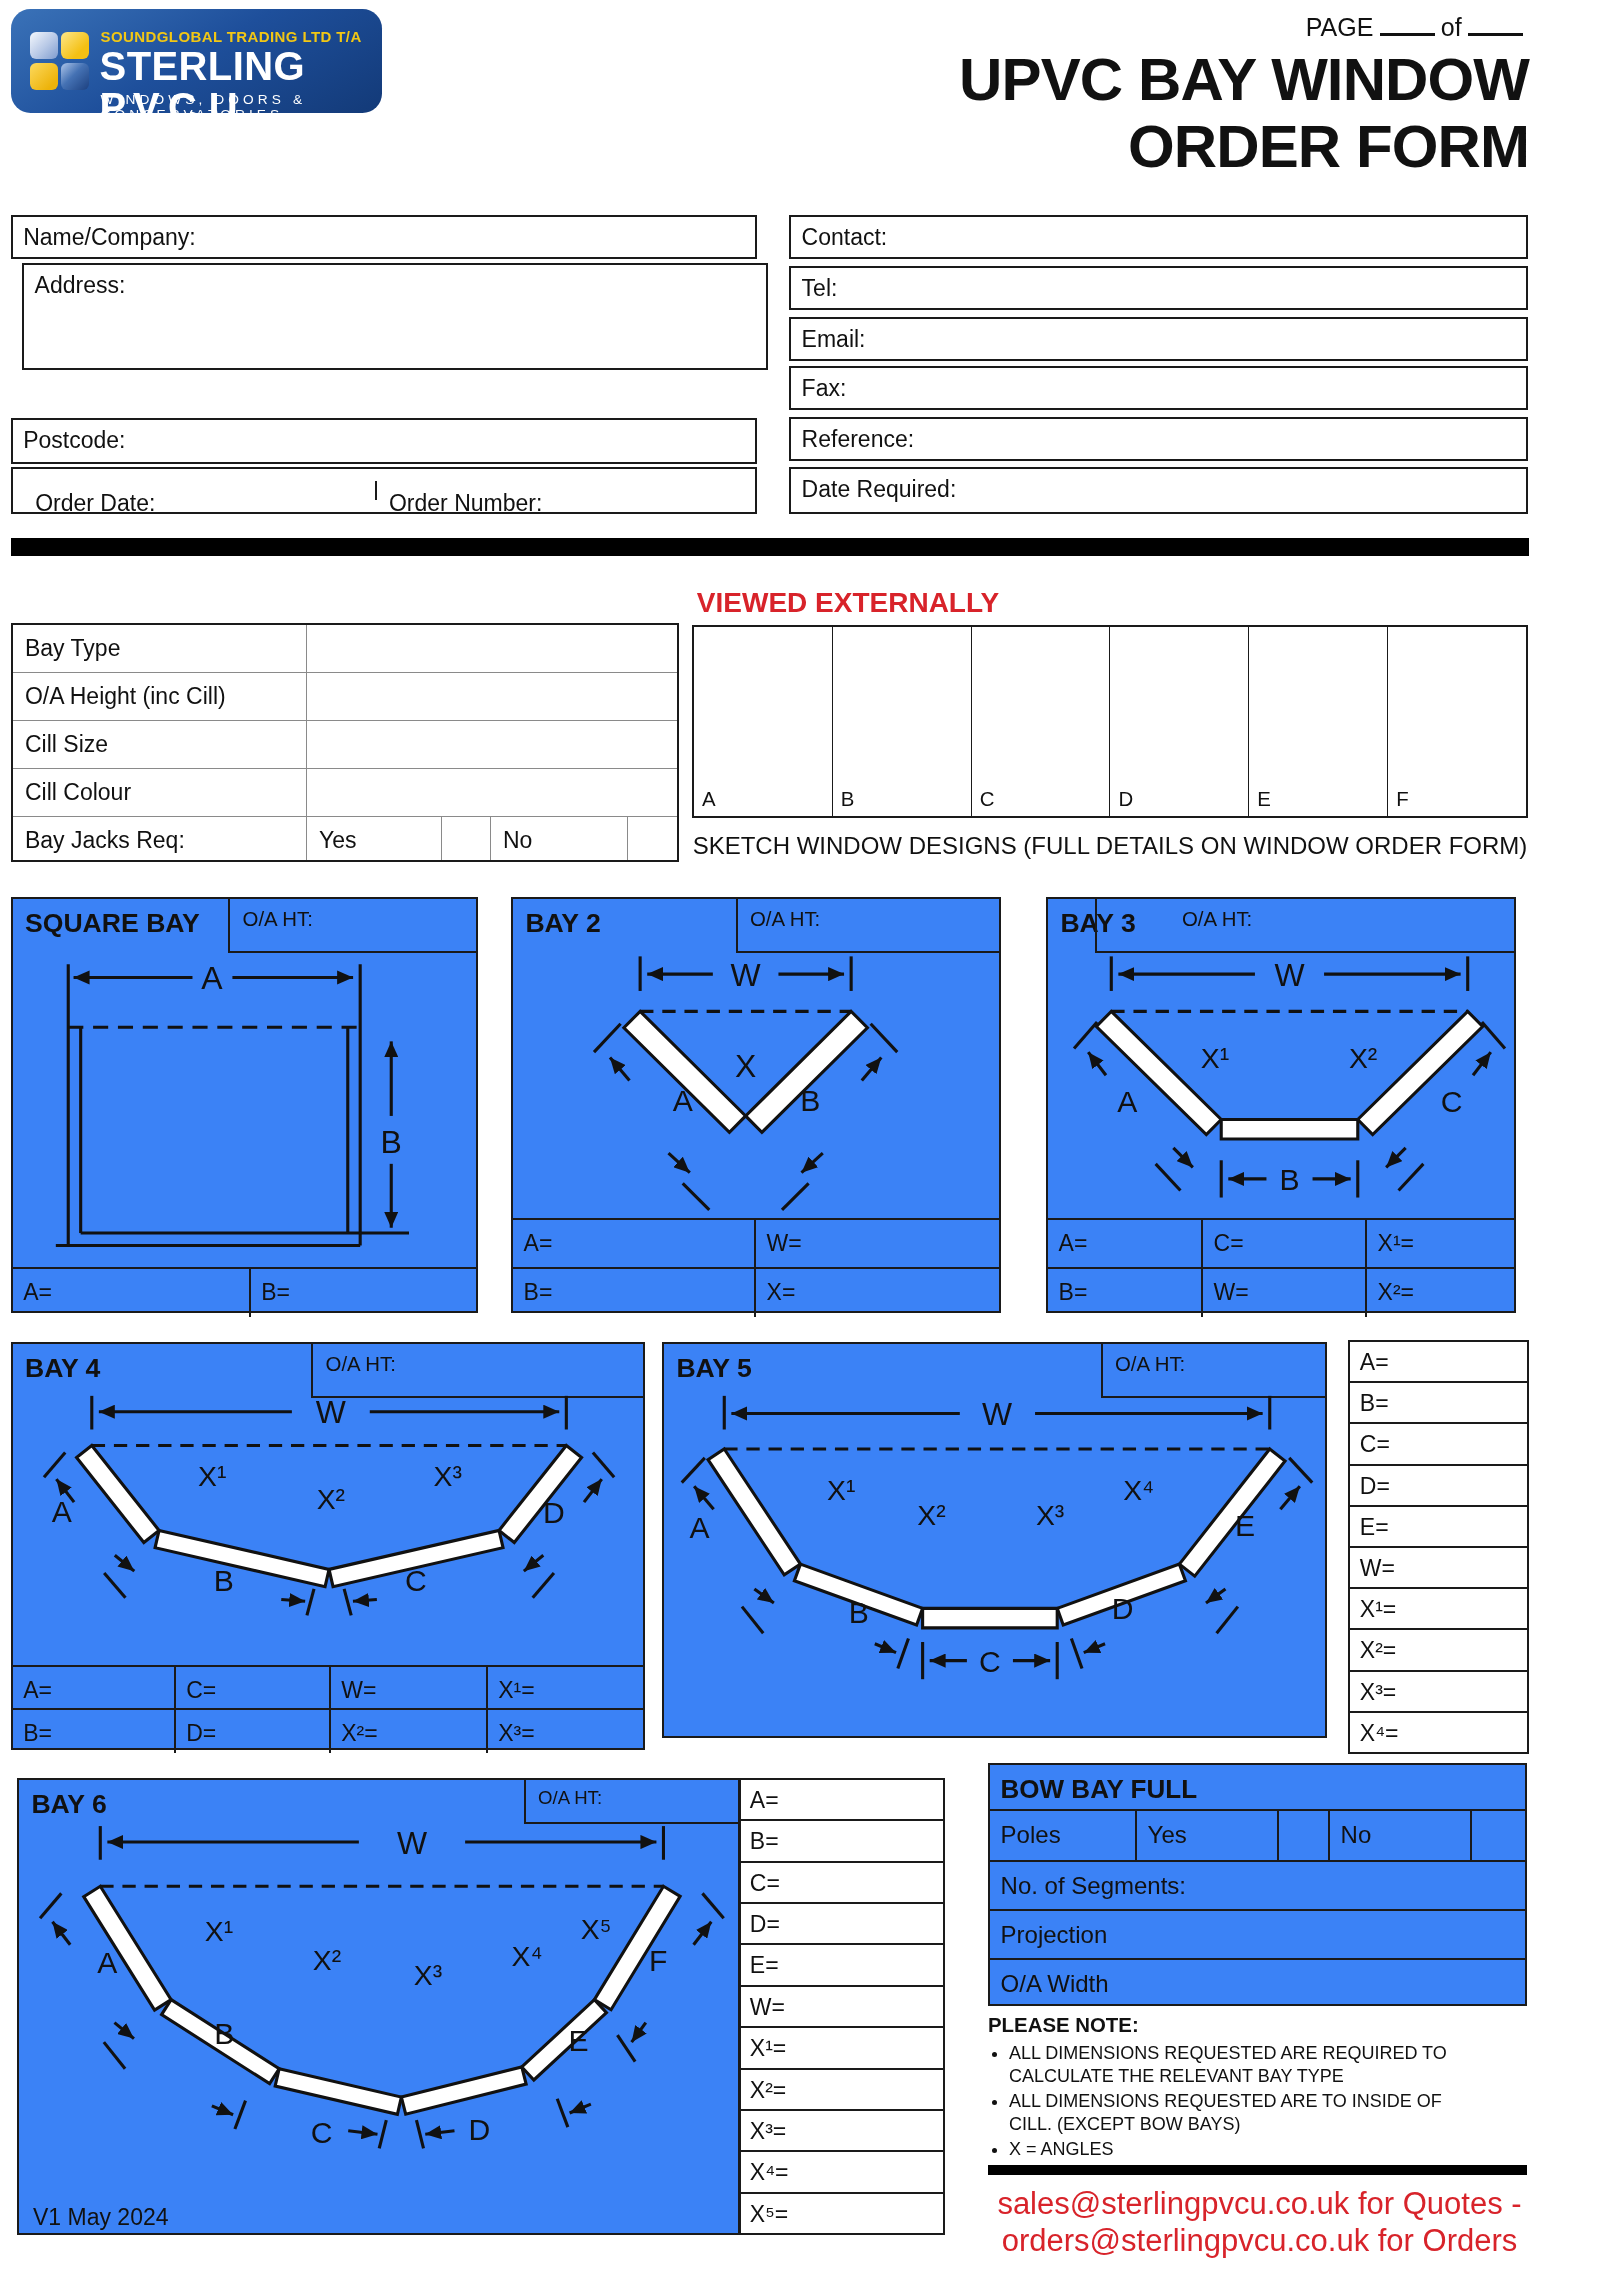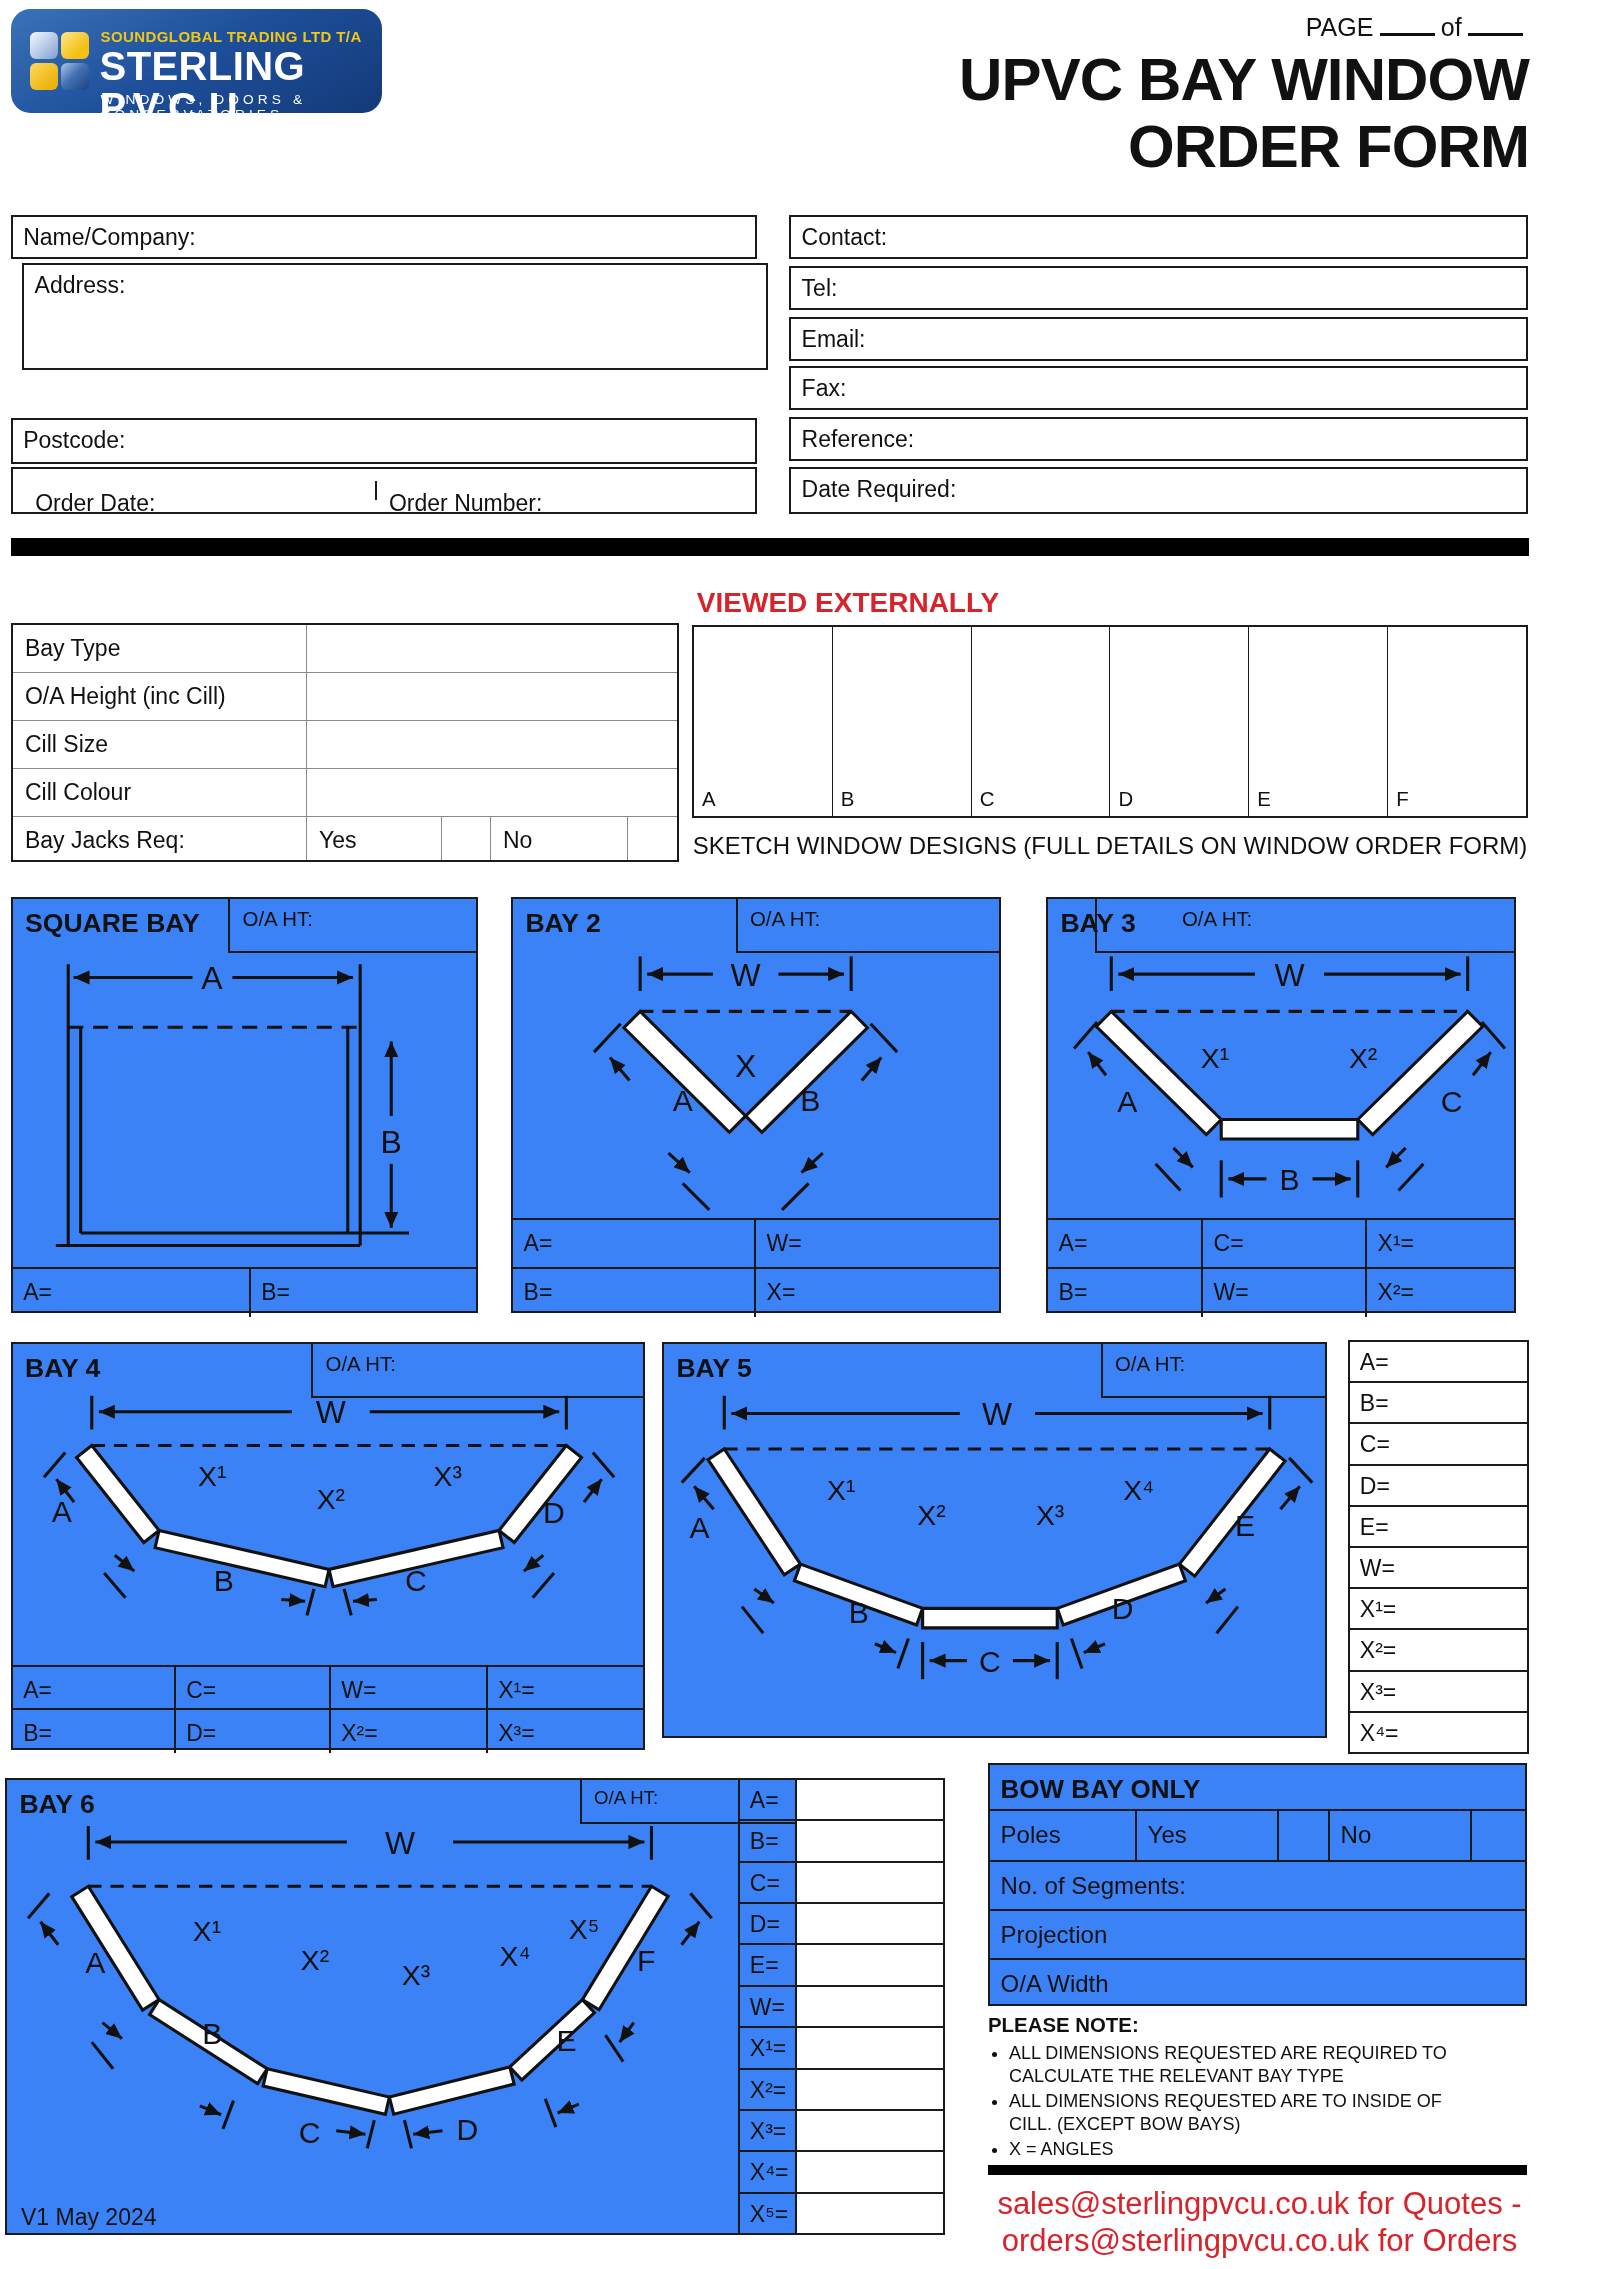--- a/index.html
+++ b/index.html
@@ -402,21 +402,21 @@
   <div class="siderow">C=</div>
   <div class="siderow">D=</div>
   <div class="siderow">E=</div>
   <div class="siderow">W=</div>
   <div class="siderow">X¹=</div>
   <div class="siderow">X²=</div>
   <div class="siderow">X³=</div>
   <div class="siderow">X⁴=</div>
 </div>
 
-<div class="abs panel" style="left:5px;top:1778px;width:792px;height:457px">
+<div class="abs panel" style="left:17px;top:1778px;width:724px;height:457px">
   <div class="ptitle">BAY 6</div>
   <div class="oabox" style="width:201px;height:35px;font-size:18.6px;padding-top:7px">
     <span>O/A HT:</span>
   </div>
   <svg class="abs" style="left:2.7px;top:39px" width="718" height="379" viewBox="0 0 810 428">
     <defs>
         <marker id="m-b6" markerWidth="20" markerHeight="16" refX="18" refY="8" orient="auto" markerUnits="userSpaceOnUse">
           <path d="M0,0 L18,8 L0,16 z" fill="#111"></path>
         </marker>
       </defs>
@@ -473,21 +473,21 @@
   <div class="siderow">E=</div>
   <div class="siderow">W=</div>
   <div class="siderow">X¹=</div>
   <div class="siderow">X²=</div>
   <div class="siderow">X³=</div>
   <div class="siderow">X⁴=</div>
   <div class="siderow">X⁵=</div>
 </div>
 
 <div class="abs panel" style="left:988px;top:1763px;width:539px;height:243px">
-  <div class="bowhead" style="height:46px">BOW BAY ONLY</div>
+  <div class="bowhead" style="height:46px">BOW BAY FULL</div>
   <div class="bowrow first" style="height:49px">
     <div class="bcell nl" style="flex:0 0 145px">Poles</div>
     <div class="bcell" style="flex:0 0 142px">Yes</div>
     <div class="bcell" style="flex:0 0 51px"></div>
     <div class="bcell" style="flex:0 0 142px">No</div>
     <div class="bcell" style="flex:1"></div>
   </div>
   <div class="bowrow" style="height:49px">
     <div class="bcell nl" style="flex:1">No. of Segments:</div>
   </div>

